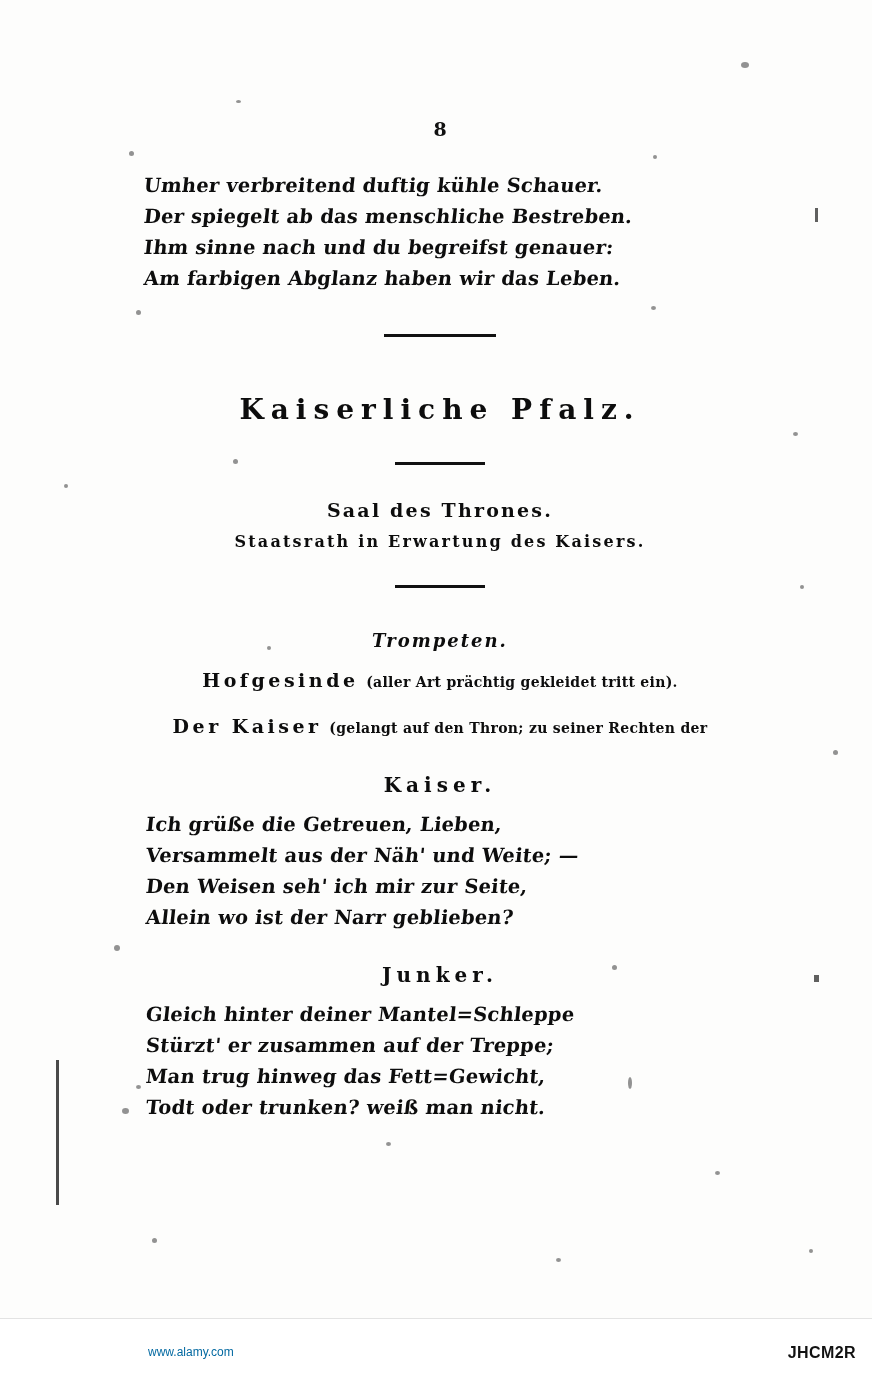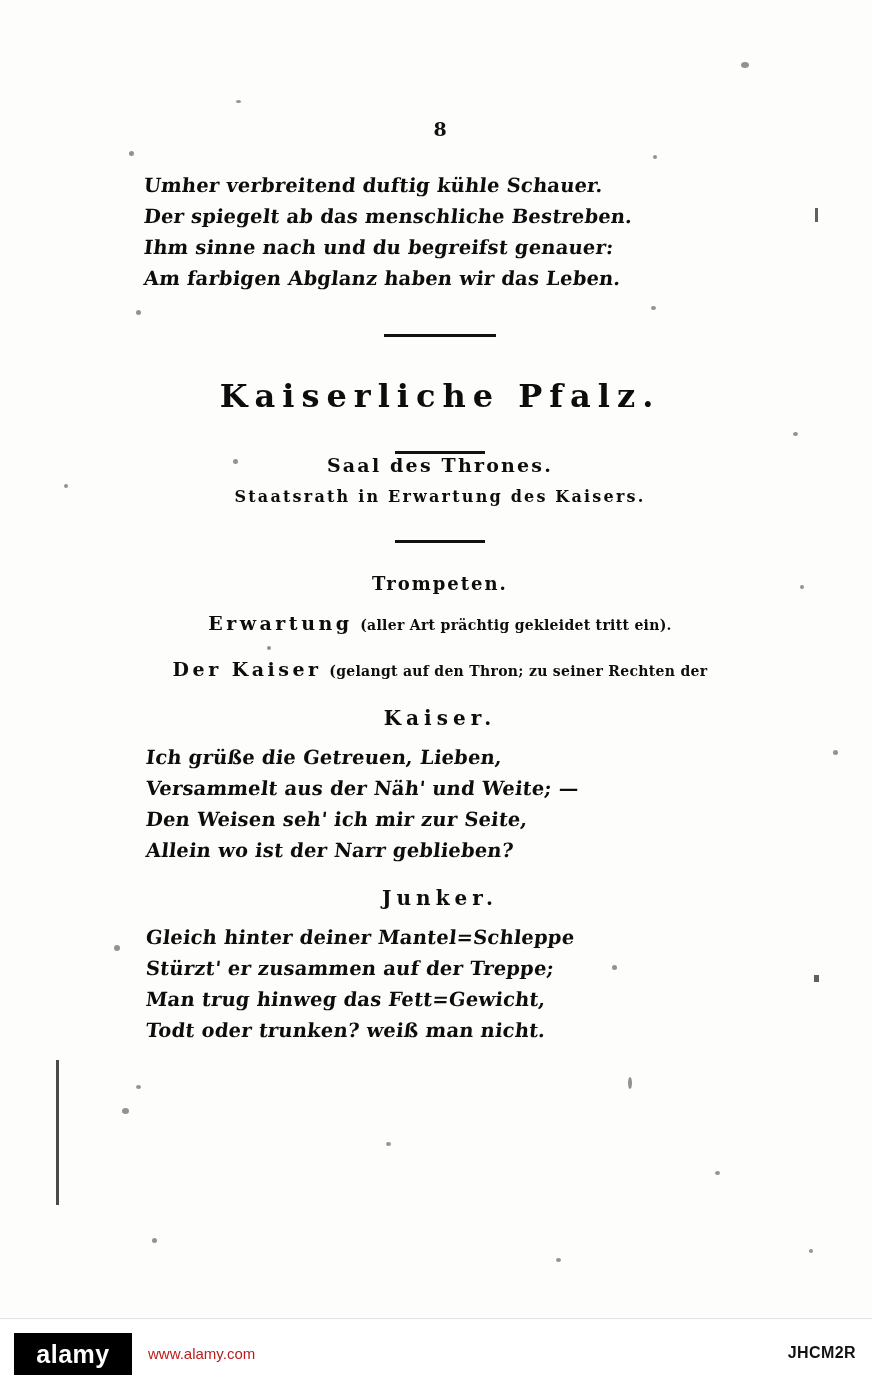--- a/index.html
+++ b/index.html
@@ -93,61 +93,63 @@
     width: 112px;
     height: 3px;
     background: #111;
     margin: 0 auto;
   }
   .rule-1 { margin-top: 40px; }
   .rule-2 { margin-top: 36px; width: 90px; height: 3px; }
   .rule-3 { margin-top: 34px; width: 90px; height: 3px; }
 
   .scene-title {
-    margin-top: 40px;
-    font-size: 32px;
+    margin-top: 56px;
+    font-size: 28px;
     letter-spacing: 7px;
     font-weight: bold;
   }
 
   .place {
+    margin-top: 34px;
     font-size: 19px;
     letter-spacing: 2.2px;
     font-weight: bold;
   }
   .place.sub {
     margin-top: 11px;
     font-size: 16px;
     letter-spacing: 2.2px;
   }
 
   .stage {
-    margin-top: 30px;
+    margin-top: 42px;
     font-size: 18px;
     letter-spacing: 2px;
     font-weight: bold;
+    font-style: italic;
   }
 
   .stage-long {
     margin-top: 14px;
     font-size: 19px;
     letter-spacing: 1px;
     font-weight: bold;
     line-height: 30px;
   }
   .stage-long .sp {
     letter-spacing: 3.5px;
   }
   .stage-long .dir {
     font-size: 14px;
     letter-spacing: .3px;
   }
 
   .speaker {
-    margin-top: 20px;
+    margin-top: 30px;
     font-size: 20px;
     letter-spacing: 5px;
     font-weight: bold;
   }
 
   .speech {
     margin-top: 12px;
     text-align: left;
     padding-left: 26px;
   }
@@ -184,22 +186,22 @@
     letter-spacing: .5px;
     display: flex;
     align-items: center;
     justify-content: center;
   }
   #alamy-url {
     position: absolute;
     left: 148px;
     top: 26px;
     font-family: "Liberation Sans", sans-serif;
-    font-size: 15px;
-    color: #b91c1c;
+    font-size: 12px;
+    color: #0369a1;
   }
   #alamy-ref {
     position: absolute;
     right: 16px;
     top: 25px;
     font-family: "Liberation Sans", sans-serif;
     font-size: 16px;
     font-weight: bold;
     color: #111;
     letter-spacing: .4px;
@@ -255,21 +257,21 @@
     <div class="rule rule-2"></div>
 
     <div class="place fraktur">Saal des Thrones.</div>
     <div class="place sub fraktur">Staatsrath in Erwartung des Kaisers.</div>
 
     <div class="rule rule-3"></div>
 
     <div class="stage fraktur">Trompeten.</div>
 
     <div class="stage-long fraktur">
-      <span class="sp">Erwartung</span>
+      <span class="sp">Hofgesinde</span>
       <span class="dir">(aller Art prächtig gekleidet tritt ein).</span>
     </div>
 
     <div class="stage-long fraktur">
       <span class="sp">Der Kaiser</span>
       <span class="dir">(gelangt auf den Thron; zu seiner Rechten der</span>
     </div>
 
     <div class="speaker fraktur">Kaiser.</div>
 
@@ -286,16 +288,15 @@
       <div class="line fraktur">Gleich hinter deiner Mantel=Schleppe</div>
       <div class="line fraktur">Stürzt' er zusammen auf der Treppe;</div>
       <div class="line fraktur">Man trug hinweg das Fett=Gewicht,</div>
       <div class="line fraktur">Todt oder trunken? weiß man nicht.</div>
     </div>
 
   </div>
 </div>
 
 <div id="footer-bar">
-  <div id="alamy-logo">alamy</div>
   <div id="alamy-url">www.alamy.com</div>
   <div id="alamy-ref">JHCM2R</div>
 </div>
 
 </body></html>

